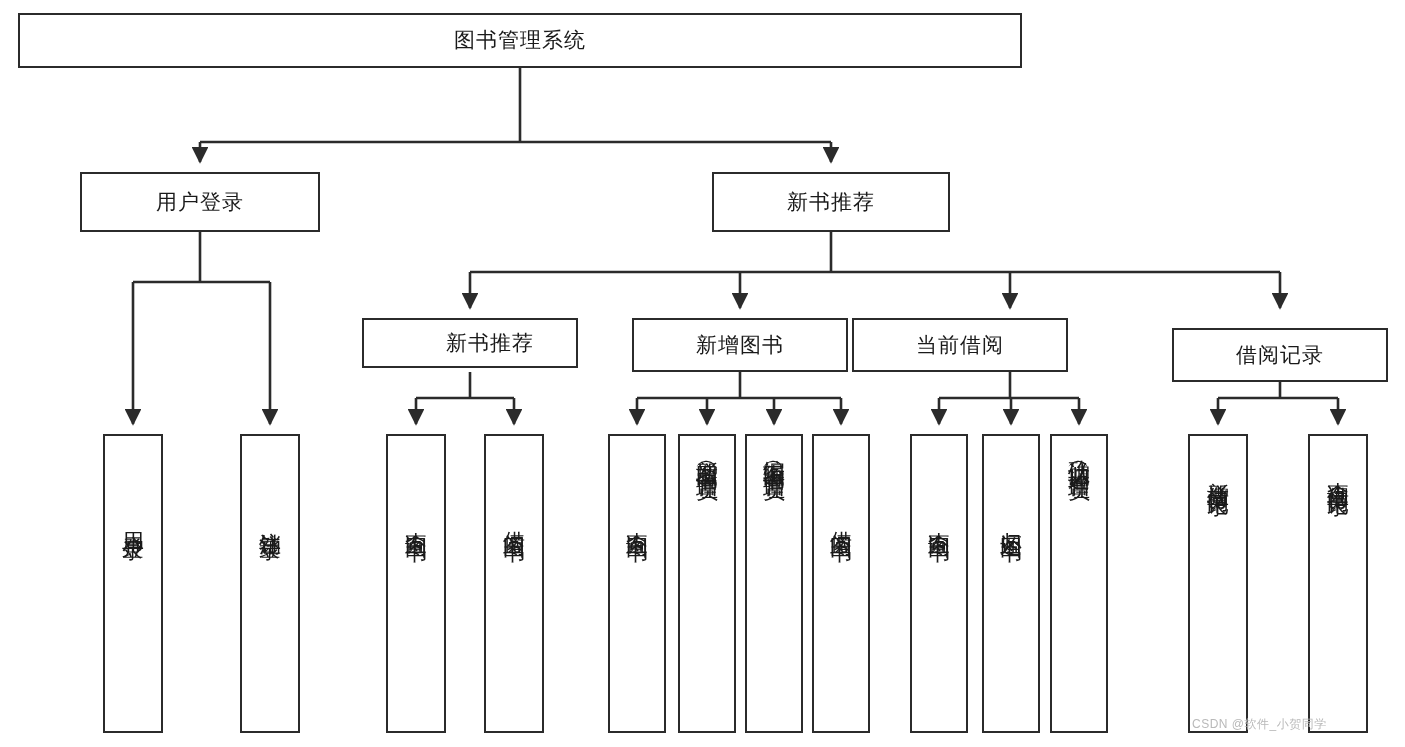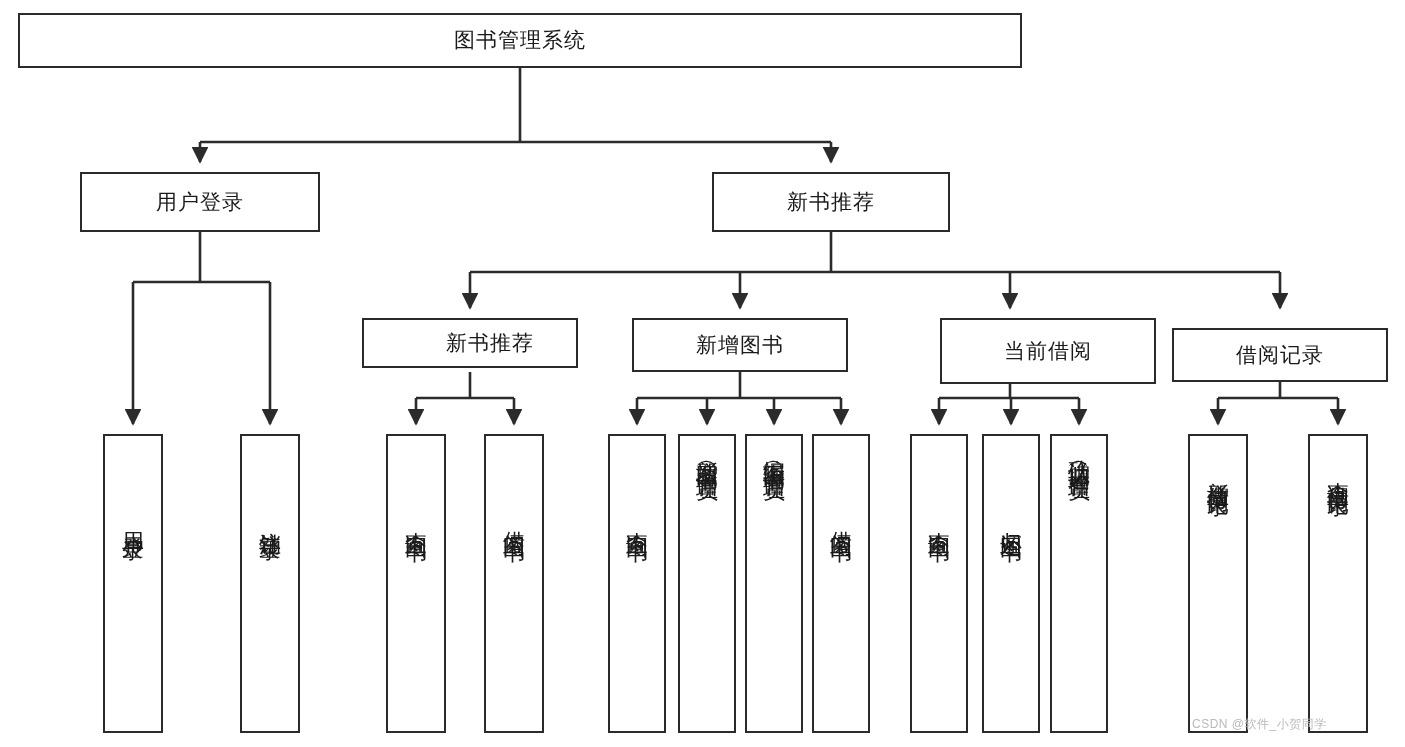--- a/index.html
+++ b/index.html
@@ -133,21 +133,21 @@
   <div class="node h-node" style="left:712px; top:172px; width:238px; height:60px;">
     <span class="node-label">新书推荐</span>
   </div>
 
   <div class="node h-node" style="left:362px; top:318px; width:216px; height:50px;padding-left:40px;">
     <span class="node-label">新书推荐</span>
   </div>
   <div class="node h-node" style="left:632px; top:318px; width:216px; height:54px;">
     <span class="node-label">新增图书</span>
   </div>
-  <div class="node h-node" style="left:940px; top:318px; width:216px; height:66px;">
+  <div class="node h-node" style="left:852px; top:318px; width:216px; height:54px;">
     <span class="node-label">当前借阅</span>
   </div>
   <div class="node h-node" style="left:1172px; top:328px; width:216px; height:54px;">
     <span class="node-label">借阅记录</span>
   </div>
 
   <div class="node v-node" style="left:103px; top:434px; width:60px; height:299px; padding-top:78px;">
     <span class="node-label">用户登录</span>
   </div>
   <div class="node v-node" style="left:240px; top:434px; width:60px; height:299px; padding-top:78px;">

